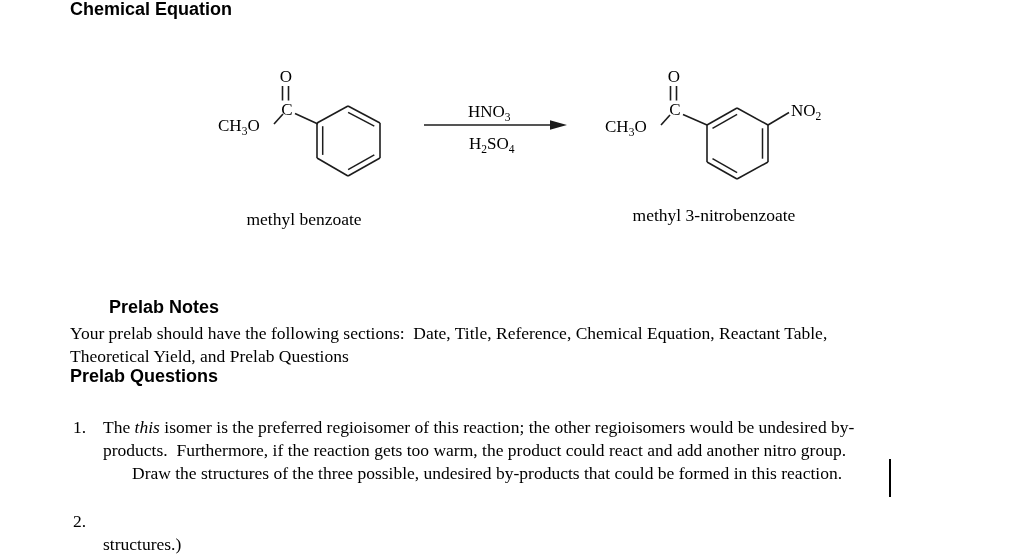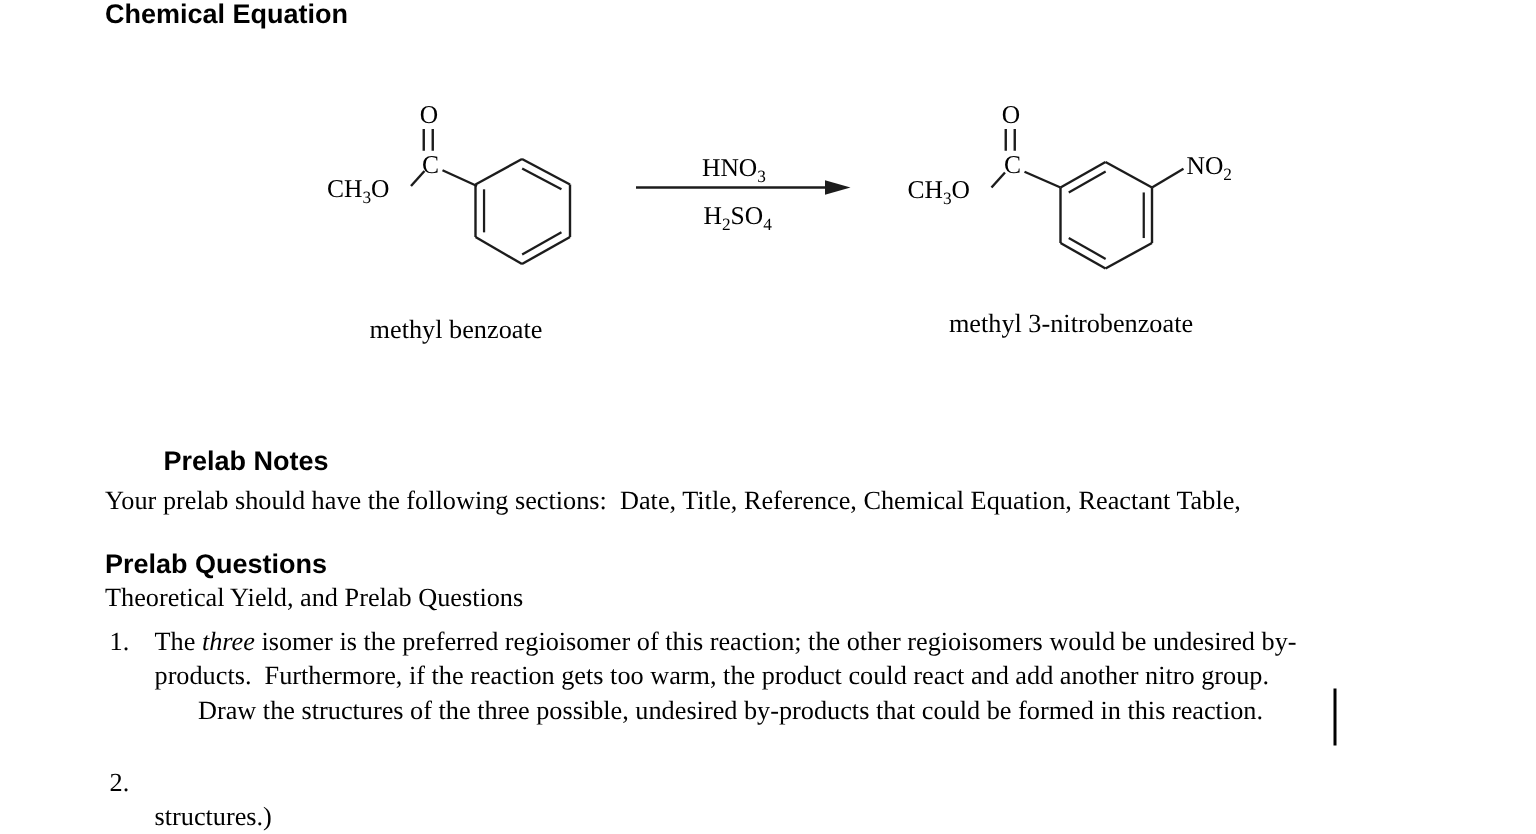--- a/index.html
+++ b/index.html
@@ -77,26 +77,26 @@
         <line class="dbl" x1="737.1" y1="172.6" x2="712.5" y2="158.7"></line>
       </g>
       <line x1="768" y1="125" x2="789" y2="112.5"></line>
       <text x="791" y="116"><tspan>NO</tspan><tspan dy="4" font-size="11.5">2</tspan></text>
       <text class="lbl" x="714" y="221" text-anchor="middle">methyl 3-nitrobenzoate</text>
     </g>
   </svg>
 
   <div class="heading" style="left:70px;top:297px;margin-left:39px;">Prelab Notes</div>
   <div class="tline" style="left:70px;top:322px;">Your prelab should have the following sections:  Date, Title, Reference, Chemical Equation, Reactant Table,</div>
-  <div class="tline" style="left:70px;top:345px;margin-top:42px;">Theoretical Yield, and Prelab Questions</div>
+  <div class="tline" style="left:70px;top:345px;">Theoretical Yield, and Prelab Questions</div>
 
   <div class="heading" style="left:70px;top:366px;">Prelab Questions</div>
 
   <div class="qnum" style="top:417px;">1.</div>
-  <div class="qtext" style="top:417px;"><span>The </span><span class="italic">three</span><span> isomer is the preferred regioisomer of this reaction; the other regioisomers would be undesired by-</span></div>
+  <div class="qtext" style="top:417px;"><span>The </span><span class="italic">this</span><span> isomer is the preferred regioisomer of this reaction; the other regioisomers would be undesired by-</span></div>
   <div class="qtext" style="top:440px;">products.  Furthermore, if the reaction gets too warm, the product could react and add another nitro group.</div>
   <div class="qtext" style="top:463px;margin-left:29px;">Draw the structures of the three possible, undesired by-products that could be formed in this reaction.</div>
 
   <div class="qnum" style="top:511px;">2.</div>
   <div class="qtext" style="top:534px;">structures.)</div>
 
   <div class="caret" style="left:889px;top:459px;height:38px;"></div>
 
 </div>
 

